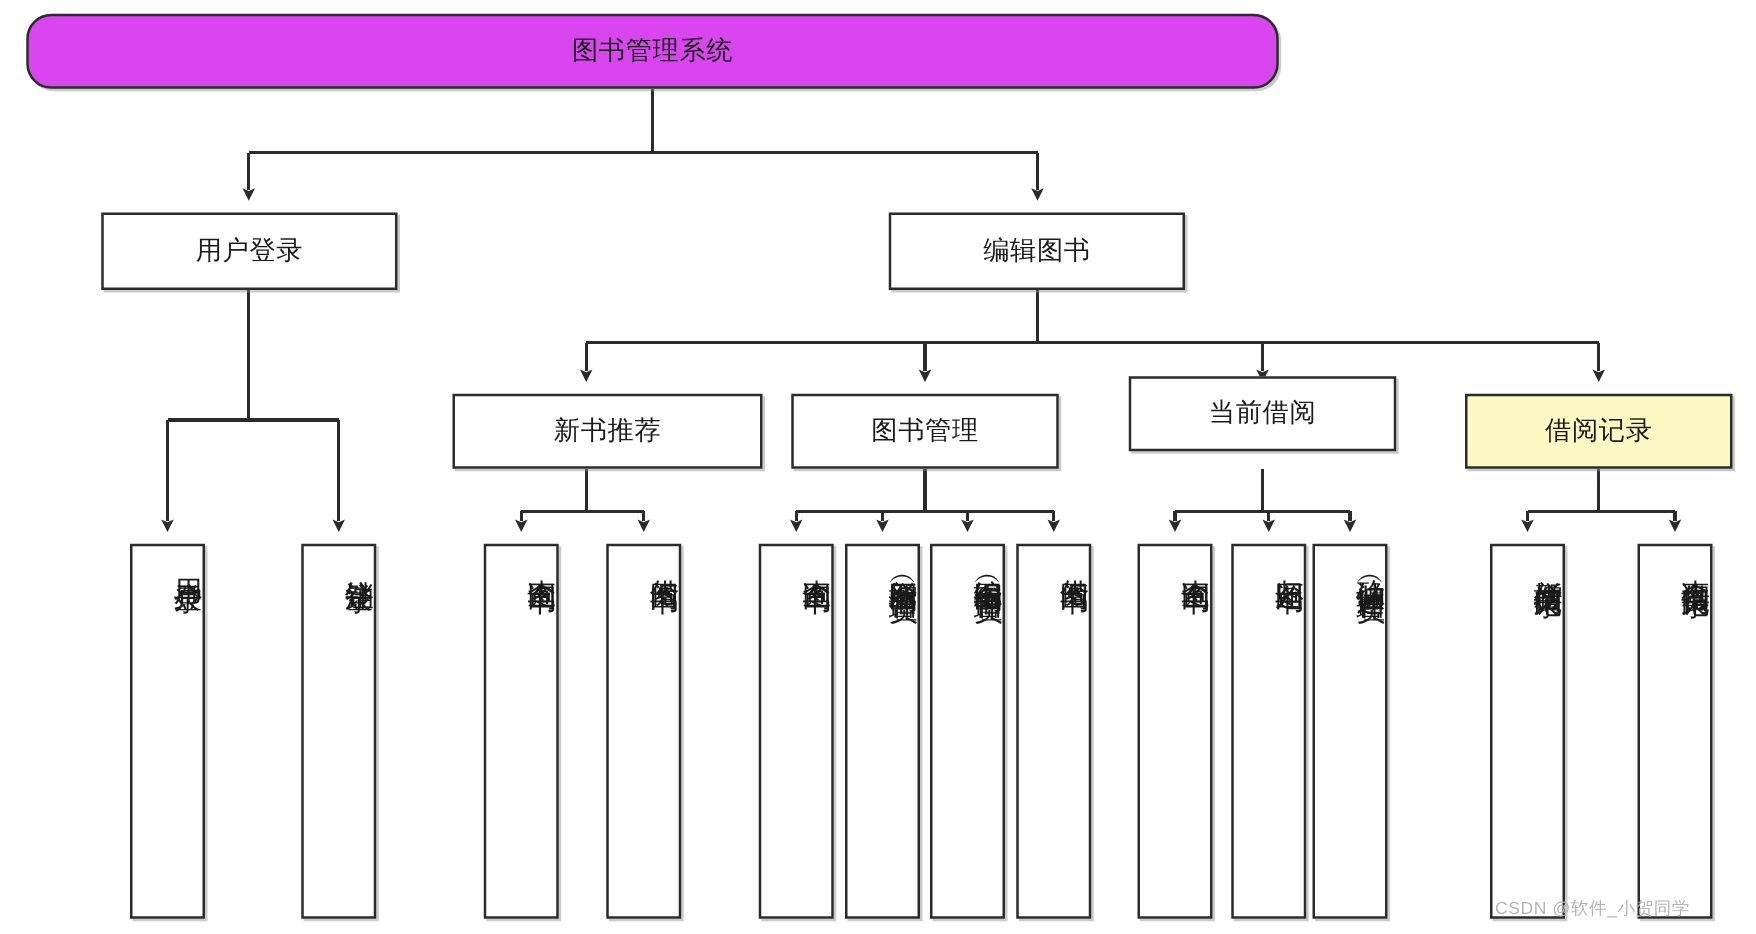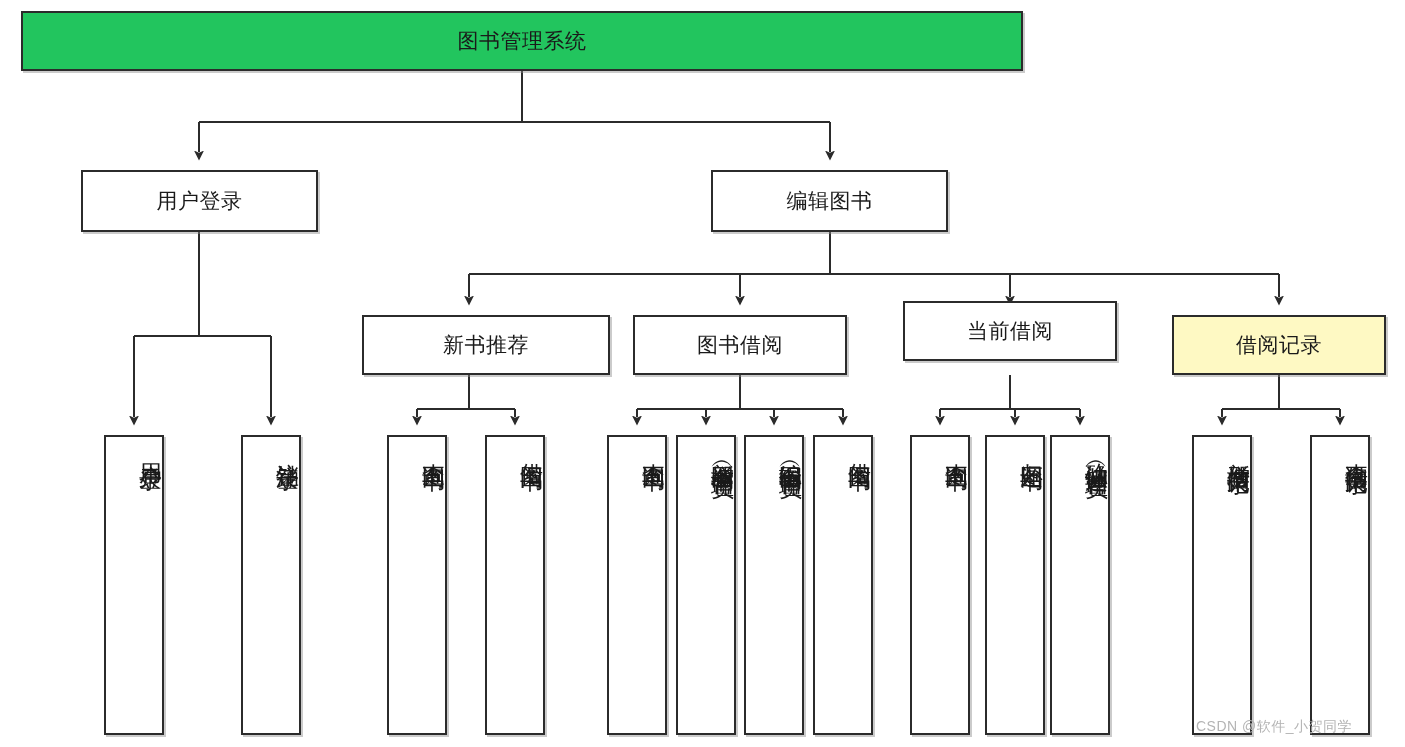--- a/index.html
+++ b/index.html
@@ -116,36 +116,36 @@
       <path d="M1015,409 L1015,417" marker-end="url(#arrow)"></path>
       <path d="M1080,409 L1080,417" marker-end="url(#arrow)"></path>
 
       <path d="M1279,375 L1279,409"></path>
       <path d="M1222,409 L1340,409"></path>
       <path d="M1222,409 L1222,417" marker-end="url(#arrow)"></path>
       <path d="M1340,409 L1340,417" marker-end="url(#arrow)"></path>
     </g>
   </svg>
 
-  <div class="node horiz" style="left: 21px; top: 11px; width: 1002px; height: 60px; border-color: rgb(43, 43, 43); background: #22c55e; color: rgb(26, 26, 26);">
+  <div class="node horiz" style="left: 21px; top: 11px; width: 1002px; height: 60px; border-color: rgb(43, 43, 43); background: #d946ef; color: rgb(26, 26, 26); border-radius: 20px;">
     <span class="lbl">图书管理系统</span>
   </div>
 
   <div class="node horiz" style="left: 81px; top: 170px; width: 237px; height: 62px; border-color: rgb(43, 43, 43); background: rgb(255, 255, 255); color: rgb(26, 26, 26);">
     <span class="lbl">用户登录</span>
   </div>
   <div class="node horiz" style="left: 711px; top: 170px; width: 237px; height: 62px; border-color: rgb(43, 43, 43); background: rgb(255, 255, 255); color: rgb(26, 26, 26);">
     <span class="lbl">编辑图书</span>
   </div>
 
   <div class="node horiz" style="left: 362px; top: 315px; width: 248px; height: 60px; border-color: rgb(43, 43, 43); background: rgb(255, 255, 255); color: rgb(26, 26, 26);">
     <span class="lbl">新书推荐</span>
   </div>
   <div class="node horiz" style="left: 633px; top: 315px; width: 214px; height: 60px; border-color: rgb(43, 43, 43); background: rgb(255, 255, 255); color: rgb(26, 26, 26);">
-    <span class="lbl">图书借阅</span>
+    <span class="lbl">图书管理</span>
   </div>
   <div class="node horiz" style="left: 903px; top: 301px; width: 214px; height: 60px; border-color: rgb(43, 43, 43); background: rgb(255, 255, 255); color: rgb(26, 26, 26);">
     <span class="lbl">当前借阅</span>
   </div>
   <div class="node horiz" style="left: 1172px; top: 315px; width: 214px; height: 60px; border-color: rgb(43, 43, 43); background: #fef9c3; color: rgb(26, 26, 26);">
     <span class="lbl">借阅记录</span>
   </div>
 
   <div class="node vert" style="left: 104px; top: 435px; width: 60px; height: 300px; border-color: rgb(43, 43, 43); background: rgb(255, 255, 255); color: rgb(26, 26, 26);">
     <span class="lbl">用户登录</span>

